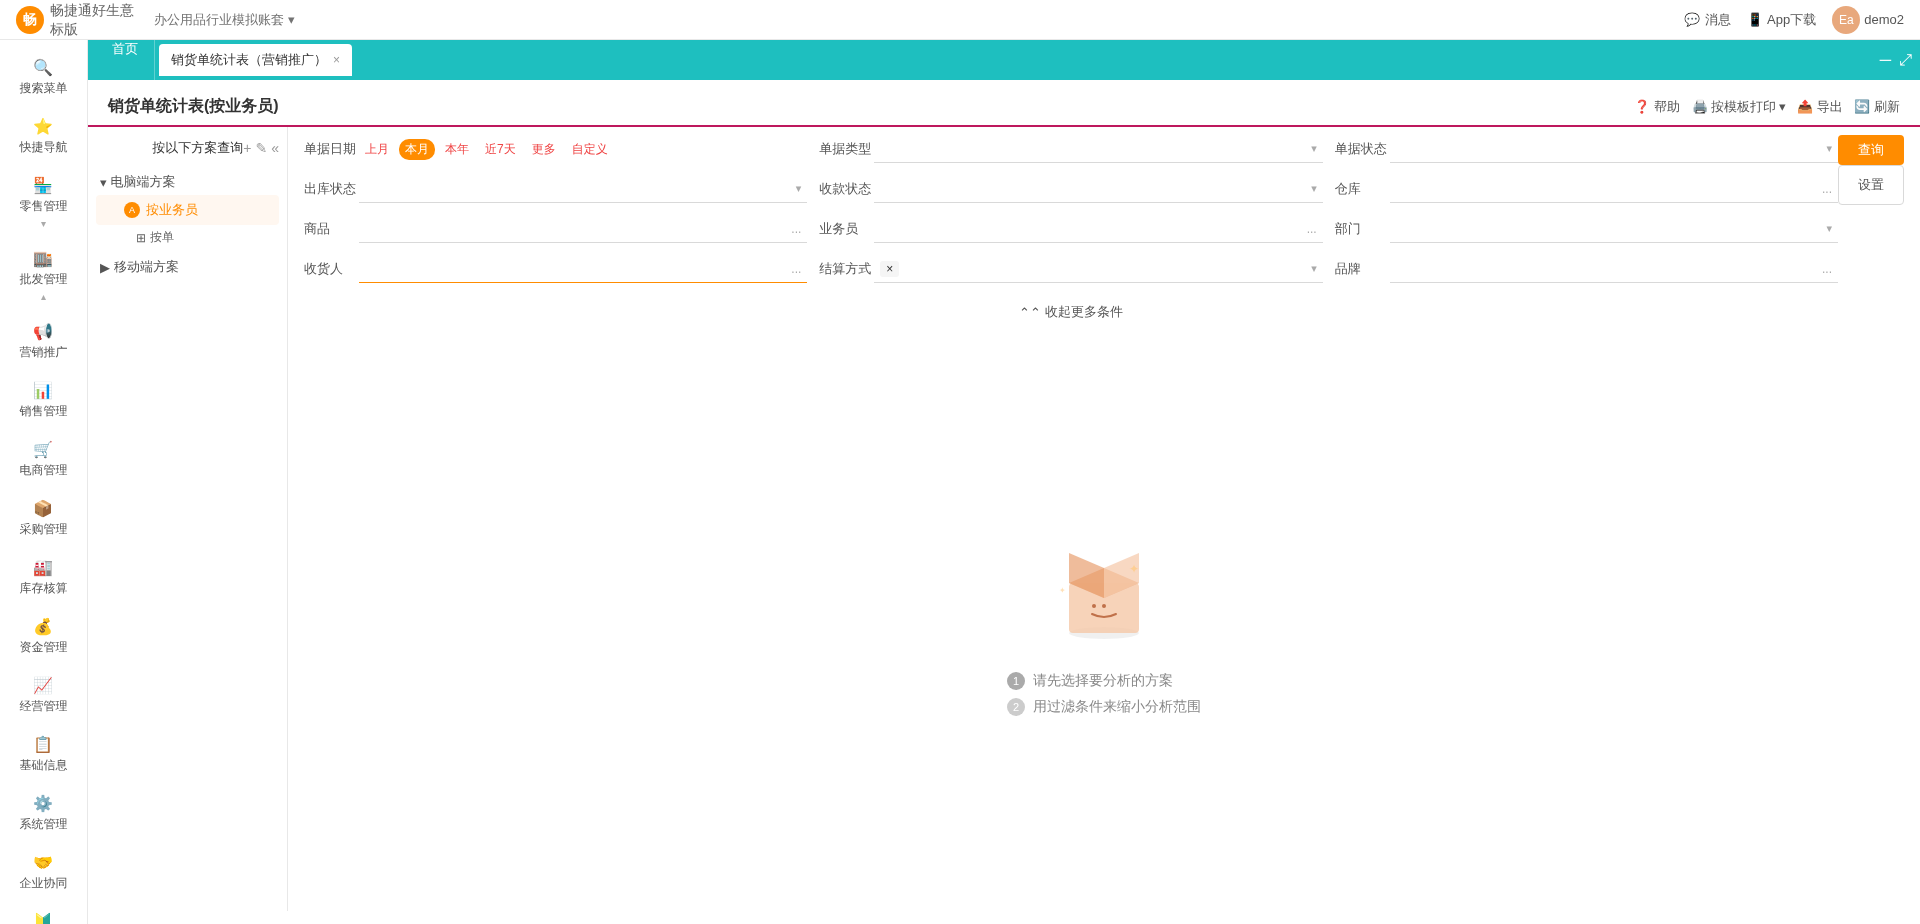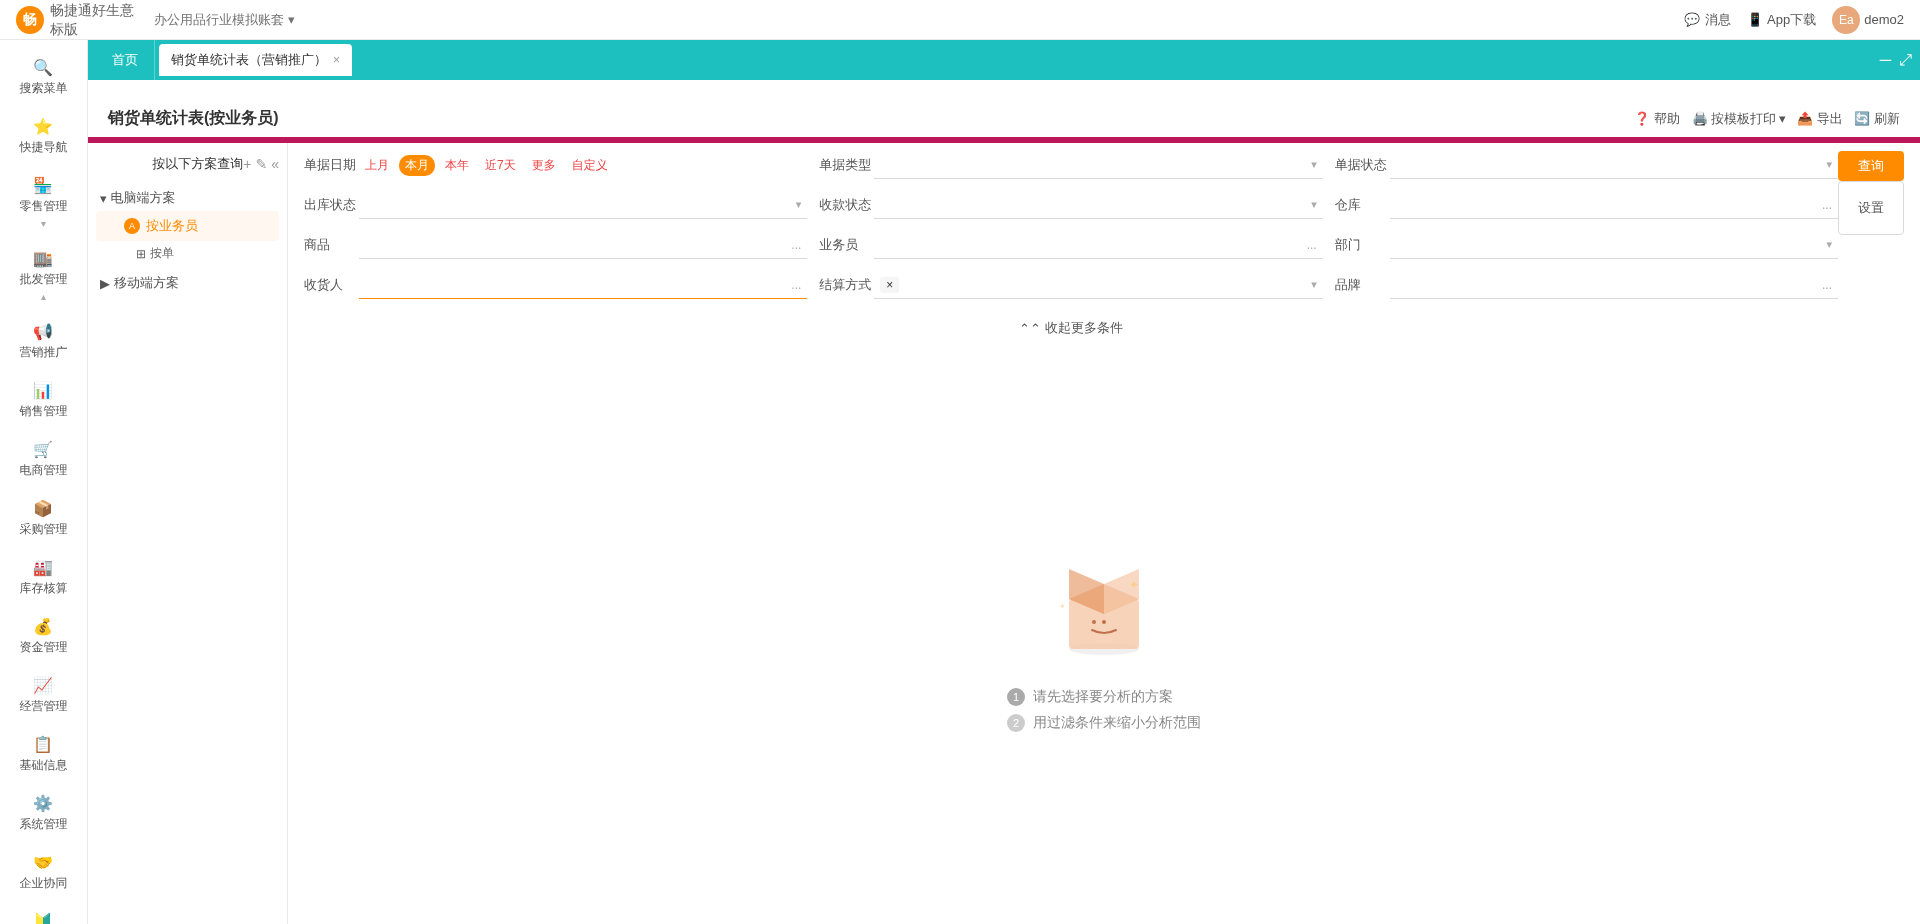--- a/index.html
+++ b/index.html
@@ -23,29 +23,29 @@
     
     .sidebar { width: 88px; background: #fff; border-right: 1px solid #e8e8e8; display: flex; flex-direction: column; align-items: center; padding-top: 8px; overflow-y: auto; flex-shrink: 0; }
     .sidebar-item { width: 100%; text-align: center; padding: 10px 4px; cursor: pointer; font-size: 12px; color: #555; display: flex; flex-direction: column; align-items: center; gap: 3px; }
     .sidebar-icon { font-size: 16px; }
 
     
     .content-area { flex: 1; display: flex; flex-direction: column; overflow: hidden; }
 
     
     .tab-bar { height: 40px; background: #1ebfbf; display: flex; align-items: center; padding: 0 8px; gap: 0; flex-shrink: 0; }
-    .tab-home { padding: 0 16px; height: 100%; display: flex; align-items: center; color: #fff; font-size: 13px; cursor: pointer; border-right: 1px solid rgba(255,255,255,0.3); }
+    .tab-home { padding: 0 16px; height: 100%; display: flex; color: #fff; font-size: 13px; cursor: pointer; border-right: 1px solid rgba(255,255,255,0.3); }
     .tab-active { background: #fff; color: #333; border-radius: 4px 4px 0 0; padding: 0 12px; height: 32px; display: flex; align-items: center; gap: 6px; font-size: 13px; margin-left: 4px; cursor: pointer; }
     .tab-close { font-size: 12px; color: #999; cursor: pointer; }
     .tab-bar-right { margin-left: auto; display: flex; align-items: center; gap: 8px; }
     .tab-bar-btn { color: #fff; font-size: 16px; cursor: pointer; background: none; border: none; display: flex; align-items: center; }
 
     
     .page-content { flex: 1; background: #fff; overflow-y: auto; padding: 0; }
-    .page-header { padding: 28px 20px 8px; display: flex; align-items: center; justify-content: space-between; border-bottom: 6px solid #be185d; }
+    .page-header { padding: 16px 20px 8px; display: flex; align-items: center; justify-content: space-between; border-bottom: 2px solid #be185d; }
     .page-title { font-size: 16px; font-weight: 600; color: #333; }
     .page-actions { display: flex; align-items: center; gap: 12px; font-size: 13px; color: #555; }
     .page-actions span { display: flex; align-items: center; gap: 3px; cursor: pointer; }
 
     
     .filter-container { display: flex; height: calc(100% - 60px); }
     .scheme-panel { width: 200px; border-right: 1px solid #e8e8e8; padding: 8px; flex-shrink: 0; }
     .scheme-header { display: flex; align-items: center; justify-content: flex-end; font-size: 13px; color: #333; padding: 4px 0; margin-bottom: 8px; }
     .scheme-header-title { font-weight: 500; }
     .scheme-header-icons { display: flex; gap: 4px; color: #999; }
@@ -69,21 +69,21 @@
     .ellipsis-btn { color: #aaa; font-size: 12px; cursor: pointer; }
     .tag-item { background: #f5f5f5; border-radius: 3px; padding: 1px 6px; font-size: 12px; display: flex; align-items: center; gap: 3px; }
 
     
     .action-row { display: flex; justify-content: center; padding: 8px 0 12px; }
     .collapse-btn { display: flex; align-items: center; gap: 4px; font-size: 13px; color: #555; cursor: pointer; background: none; border: none; }
 
     
     .query-actions { display: flex; flex-direction: column; padding: 8px 16px 8px 0; flex-shrink: 0; }
     .btn-query { background: #ff8c00; color: #fff; border: none; border-radius: 4px; padding: 6px 20px; font-size: 13px; cursor: pointer; }
-    .btn-settings { background: #fff; color: #555; border: 1px solid #d9d9d9; border-radius: 4px; padding: 17px 16px; font-size: 13px; cursor: pointer; }
+    .btn-settings { background: #fff; color: #555; border: 1px solid #d9d9d9; border-radius: 4px; padding: 10px 16px; font-size: 13px; cursor: pointer; }
 
     
     .empty-state { flex: 1; display: flex; flex-direction: column; align-items: center; justify-content: center; padding: 80px 0; }
     .empty-icon { width: 120px; height: 120px; margin-bottom: 24px; }
     .empty-steps { display: flex; flex-direction: column; gap: 8px; }
     .empty-step { display: flex; align-items: center; gap: 8px; font-size: 14px; color: #888; }
     .step-num { width: 18px; height: 18px; border-radius: 50%; background: #ccc; color: #fff; display: flex; align-items: center; justify-content: center; font-size: 11px; flex-shrink: 0; }
     .step-num.s1 { background: #aaa; }
     .step-num.s2 { background: #ccc; }
 

